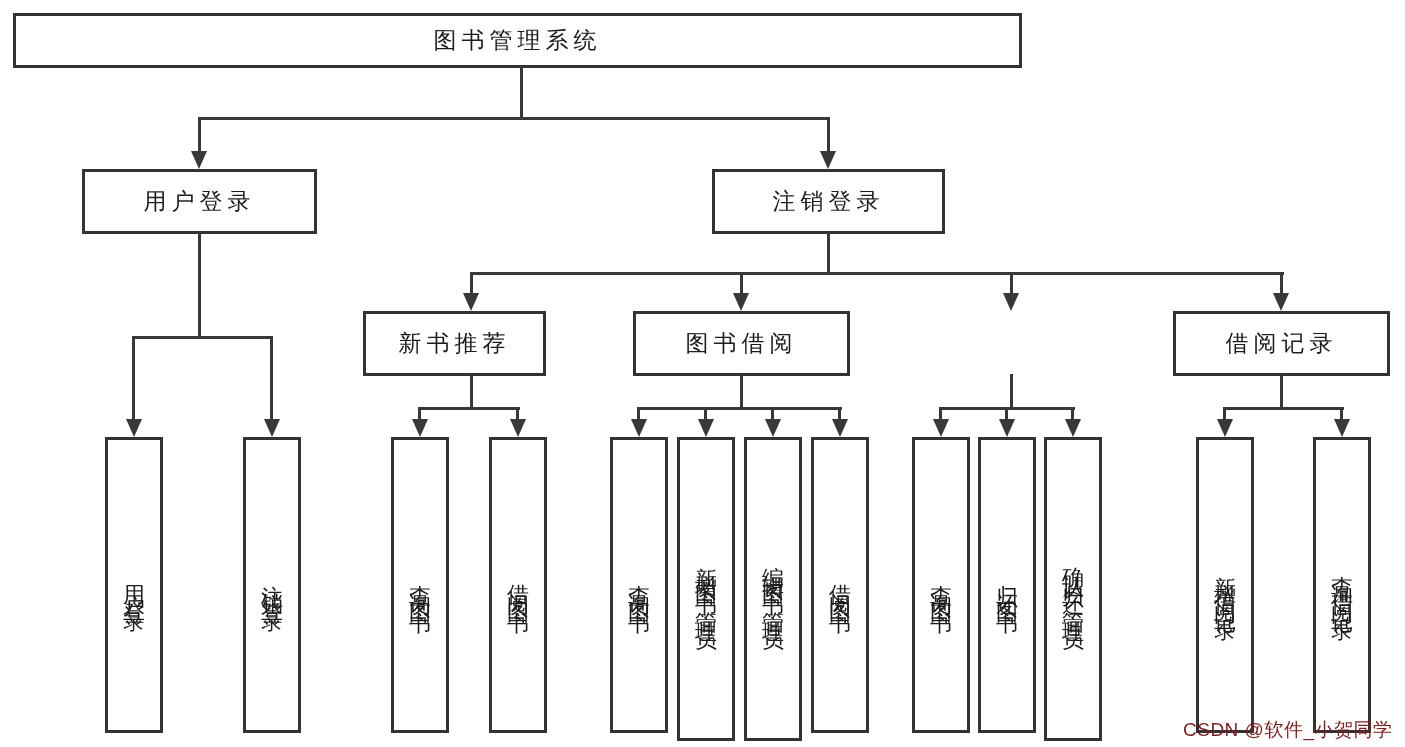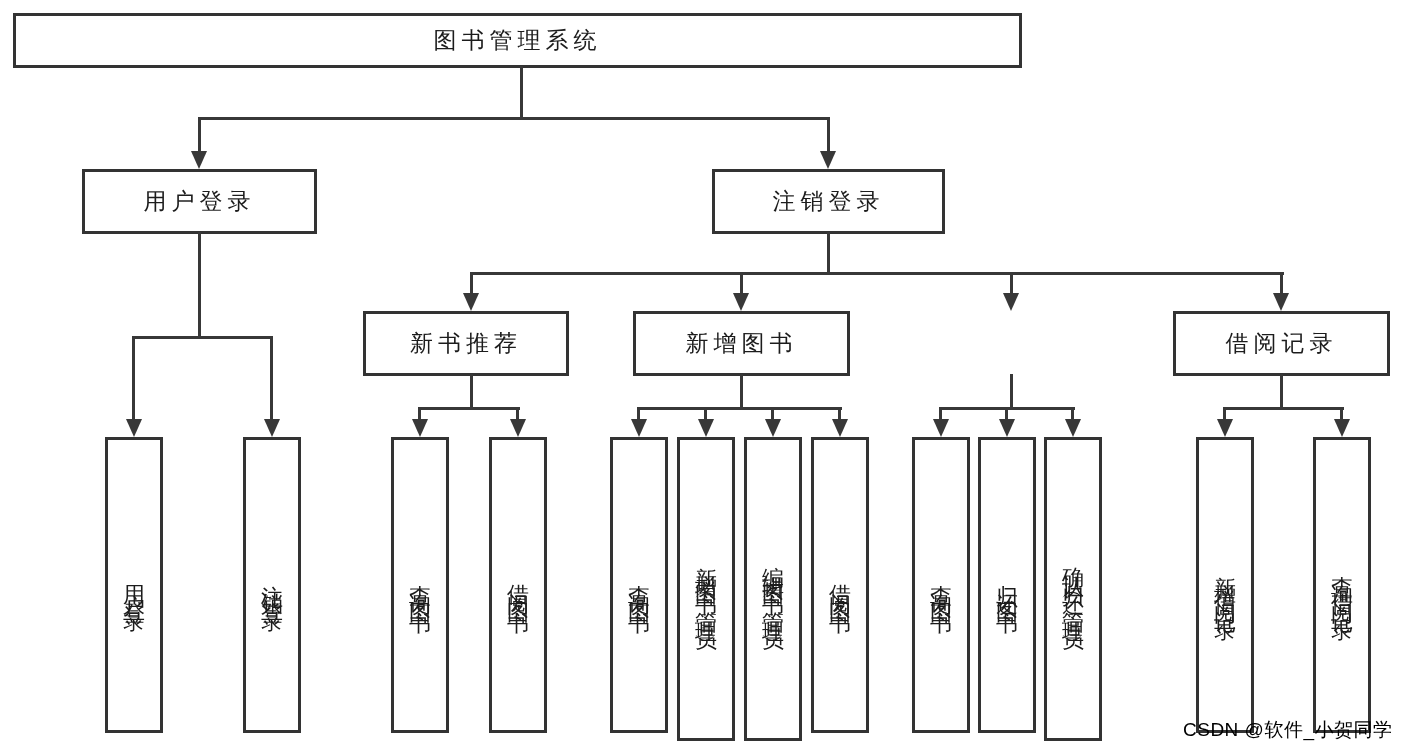--- a/index.html
+++ b/index.html
@@ -18,21 +18,21 @@
     font-size:22px; letter-spacing:9px;
   }
   .line { position:absolute; background:#383838; }
   .arrow {
     position:absolute; width:0; height:0;
     border-left:8px solid transparent; border-right:8px solid transparent;
     border-top:18px solid #383838;
   }
   .watermark {
     position:absolute; left:1183px; top:717px;
-    color:#000000; font-size:19px; letter-spacing:0.5px;
+    color:#7f1d1d; font-size:19px; letter-spacing:0.5px;
     white-space:nowrap; z-index:5;
   }
 </style>
 </head>
 <body>
 
 <div class="canvas">
 
   <div class="box" style="left:13px; top:13px; width:1009px; height:55px;font-family:Liberation Mono, monospace;">图书管理系统</div>
 
@@ -57,22 +57,22 @@
   <div class="line" style="left:470px; top:272px; width:814px; height:3px;"></div>
   <div class="line" style="left:470px; top:272px; width:3px; height:23px;"></div>
   <div class="arrow" style="left:463px; top:293px;"></div>
   <div class="line" style="left:740px; top:272px; width:3px; height:23px;"></div>
   <div class="arrow" style="left:733px; top:293px;"></div>
   <div class="line" style="left:1010px; top:272px; width:3px; height:23px;"></div>
   <div class="arrow" style="left:1003px; top:293px;"></div>
   <div class="line" style="left:1280px; top:272px; width:3px; height:23px;"></div>
   <div class="arrow" style="left:1273px; top:293px;"></div>
 
-  <div class="box" style="left:363px; top:311px; width:206px; height:65px;">新书推荐</div>
-  <div class="box" style="left:633px; top:311px; width:217px; height:65px;">新增图书</div>
+  <div class="box" style="left:363px; top:311px; width:183px; height:65px;">新书推荐</div>
+  <div class="box" style="left:633px; top:311px; width:217px; height:65px;">图书借阅</div>
   <div class="box" style="left:1173px; top:311px; width:217px; height:65px;">借阅记录</div>
 
   <div class="line" style="left:470px; top:374px; width:3px; height:36px;"></div>
   <div class="line" style="left:418px; top:407px; width:102px; height:3px;"></div>
   <div class="line" style="left:418px; top:407px; width:3px; height:14px;"></div>
   <div class="arrow" style="left:412px; top:419px;"></div>
   <div class="line" style="left:516px; top:407px; width:3px; height:14px;"></div>
   <div class="arrow" style="left:510px; top:419px;"></div>
 
   <div class="line" style="left:740px; top:374px; width:3px; height:36px;"></div>

